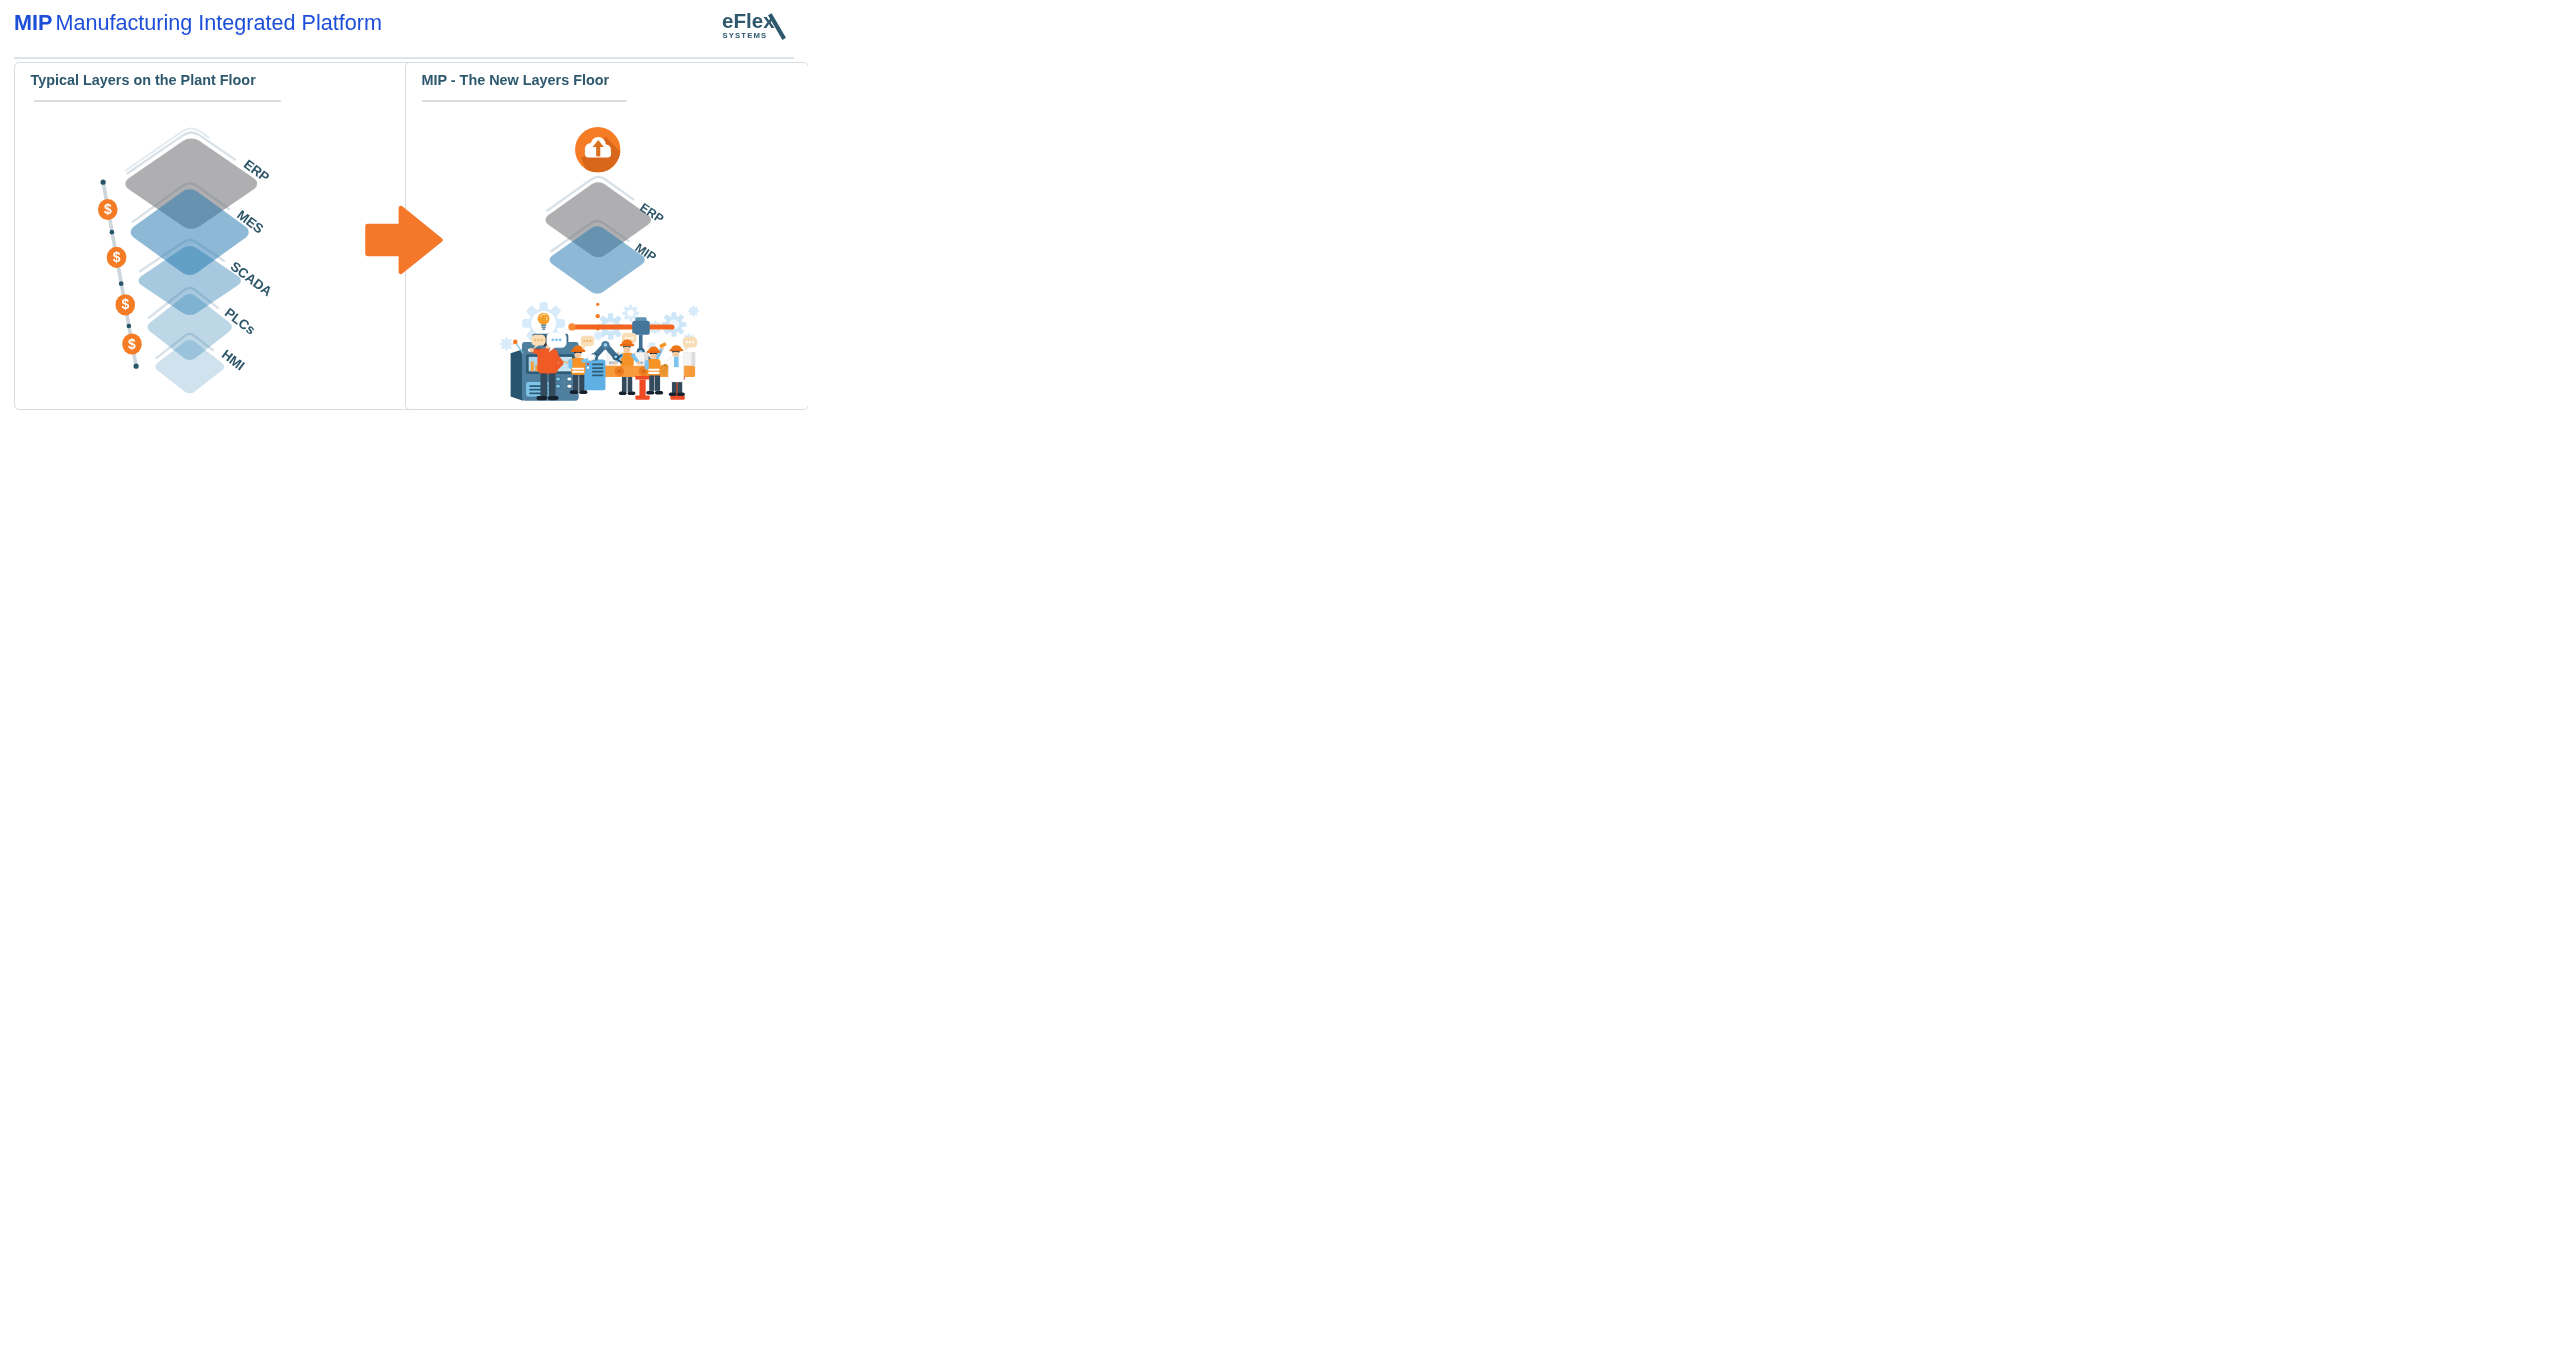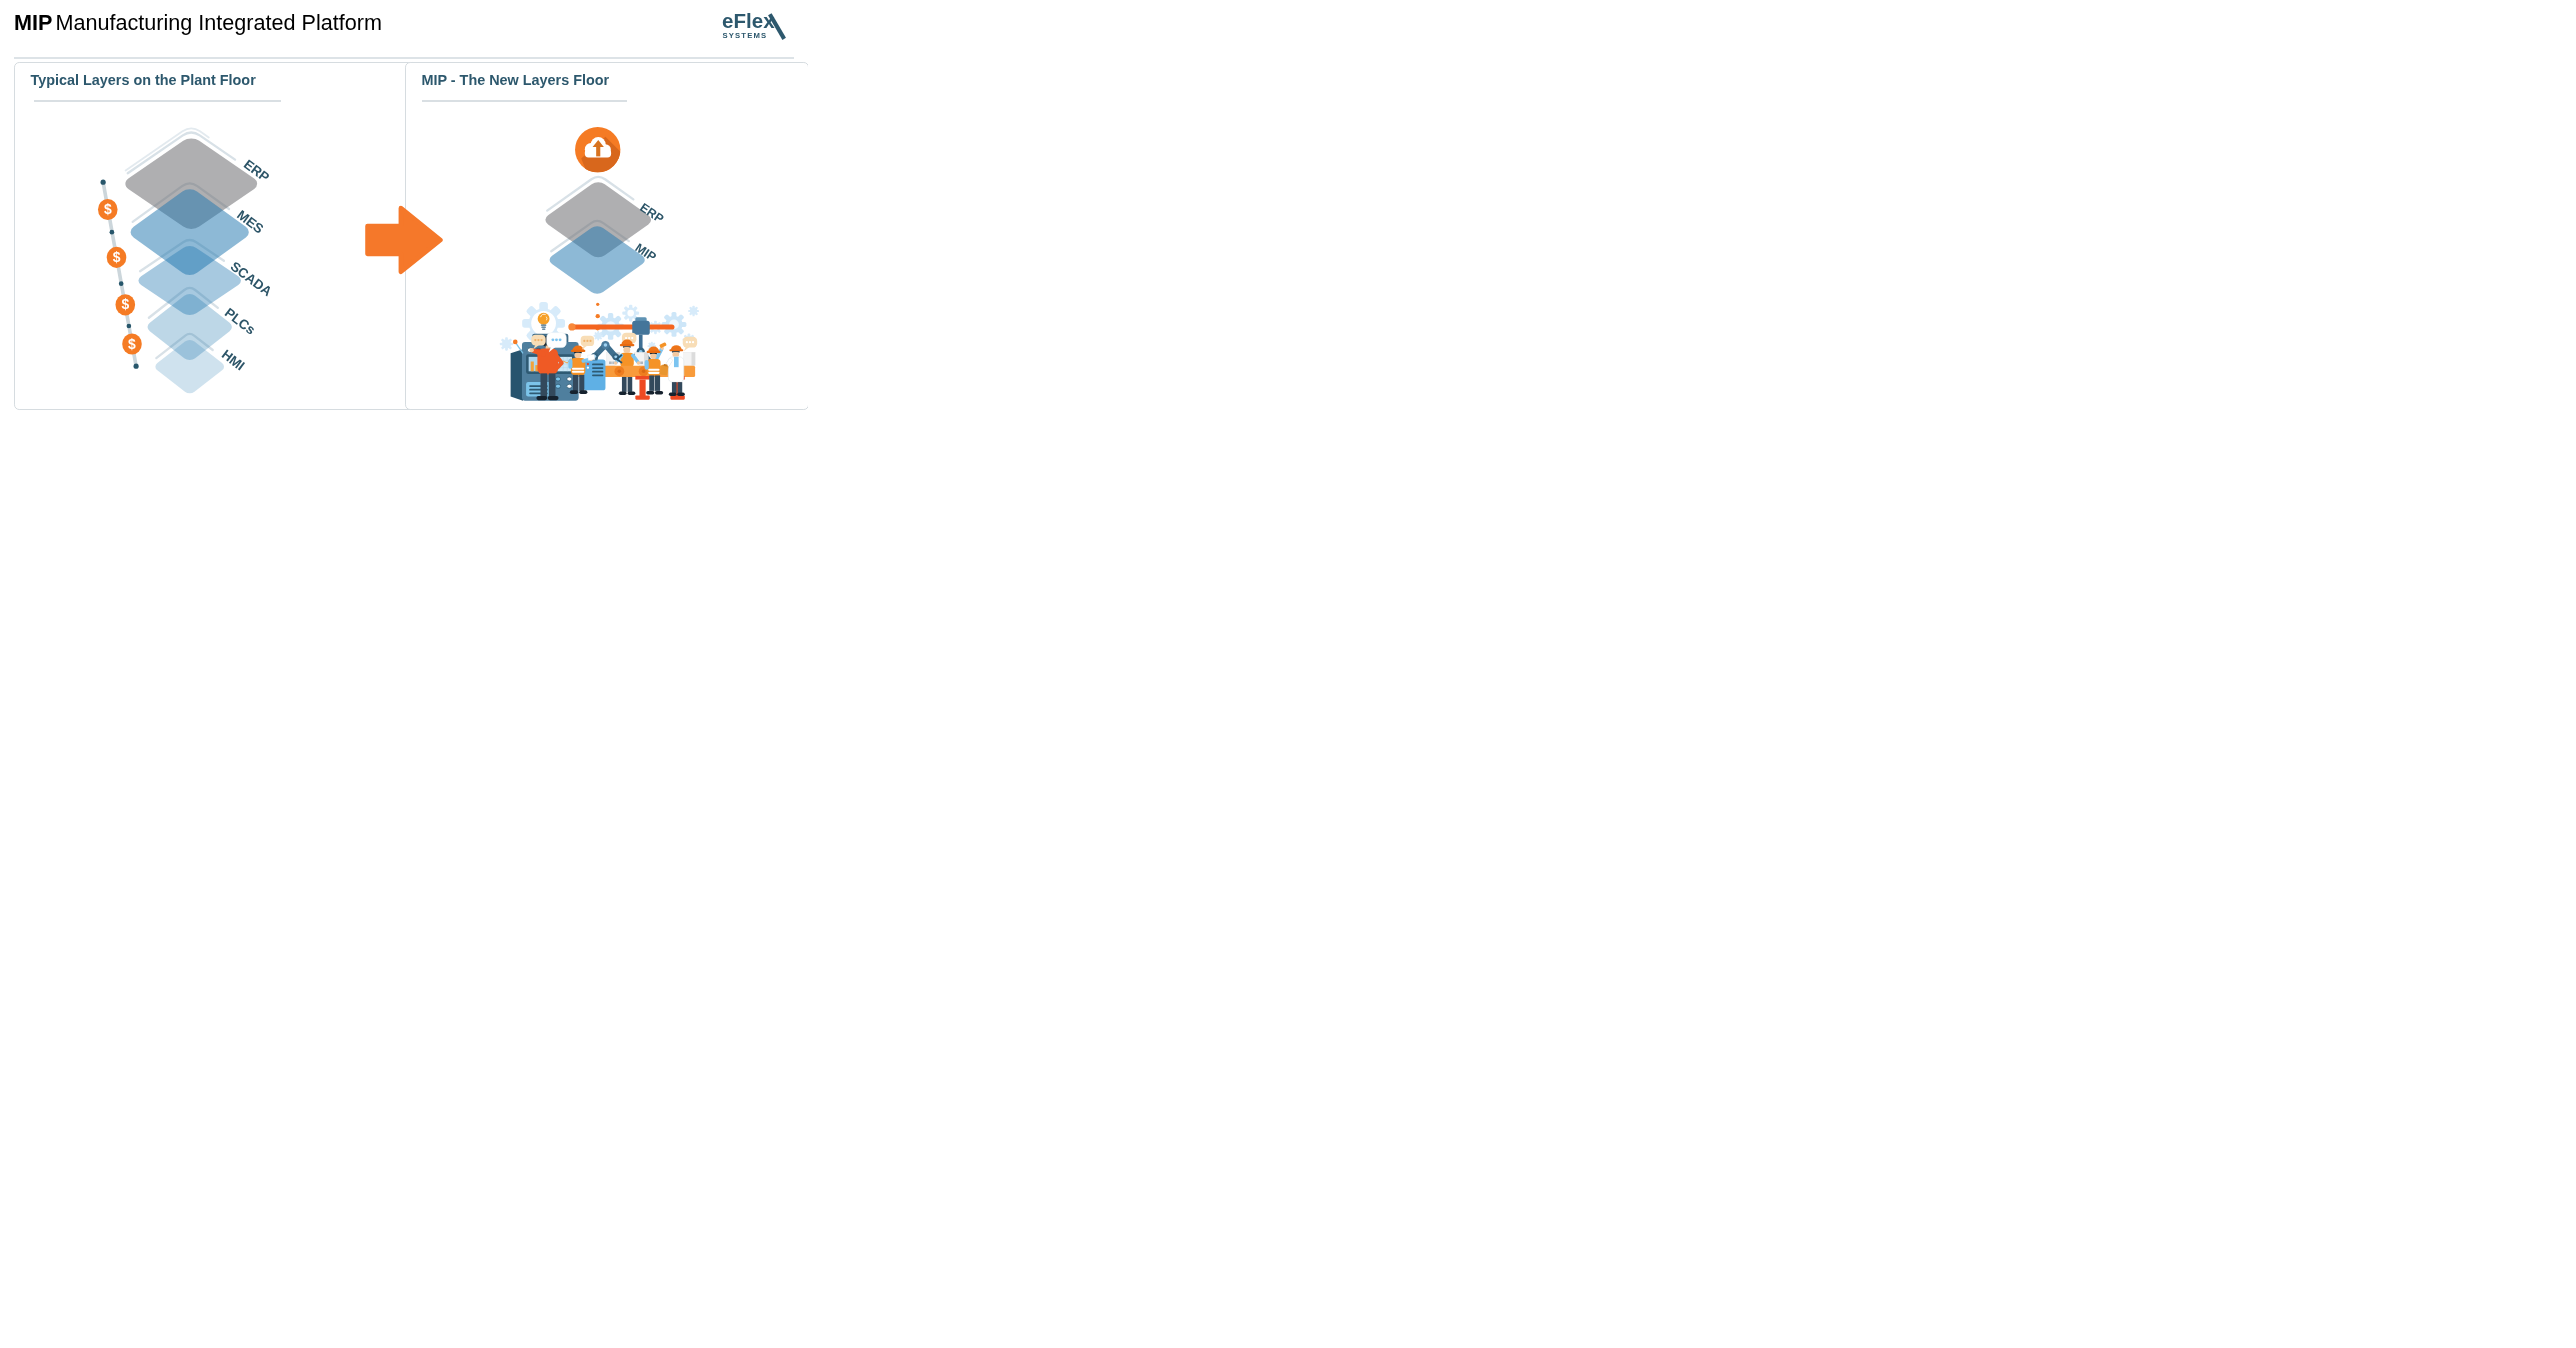--- a/index.html
+++ b/index.html
@@ -1,19 +1,19 @@
 <!DOCTYPE html>
 <html style="font-size:8.2px"><head>
 <meta charset="utf-8">
 <style>
   html,body{margin:0;padding:0;background:#fff;}
   .page{position:relative;width:808px;height:423px;background:#fff;overflow:hidden;
         font-family:"Liberation Sans", sans-serif;}
   
-  .hdr-title{position:absolute;left:14px;top:11.3px;font-size:21.6px;line-height:1.15;color:#000000;white-space:nowrap;}
+  .hdr-title{position:absolute;left:14px;top:11.3px;font-size:21.6px;line-height:1.15;color:#1d4ed8;white-space:nowrap;}
   .hdr-title .b{font-weight:800;}
   .hdr-title .r{font-weight:300;margin-left:3.1px;}
   .hdr-rule{position:absolute;left:14px;top:57px;width:780px;height:2.1px;background:#dde3e7;}
   .logo{position:absolute;right:12.4px;top:8.2px;width:77px;height:33px;}
   
   .panel{position:absolute;top:62px;width:404px;height:348px;background:#fff;
          border:1.8px solid #d6dce0;border-radius:5.2px;box-sizing:border-box;}
   .panel.left{left:14px;}
   .panel.right{left:405px;}
   .panel h2{position:absolute;left:15.5px;top:9.3px;margin:0;font-size:14.4px;font-weight:700;color:#2d586d;white-space:nowrap;}

